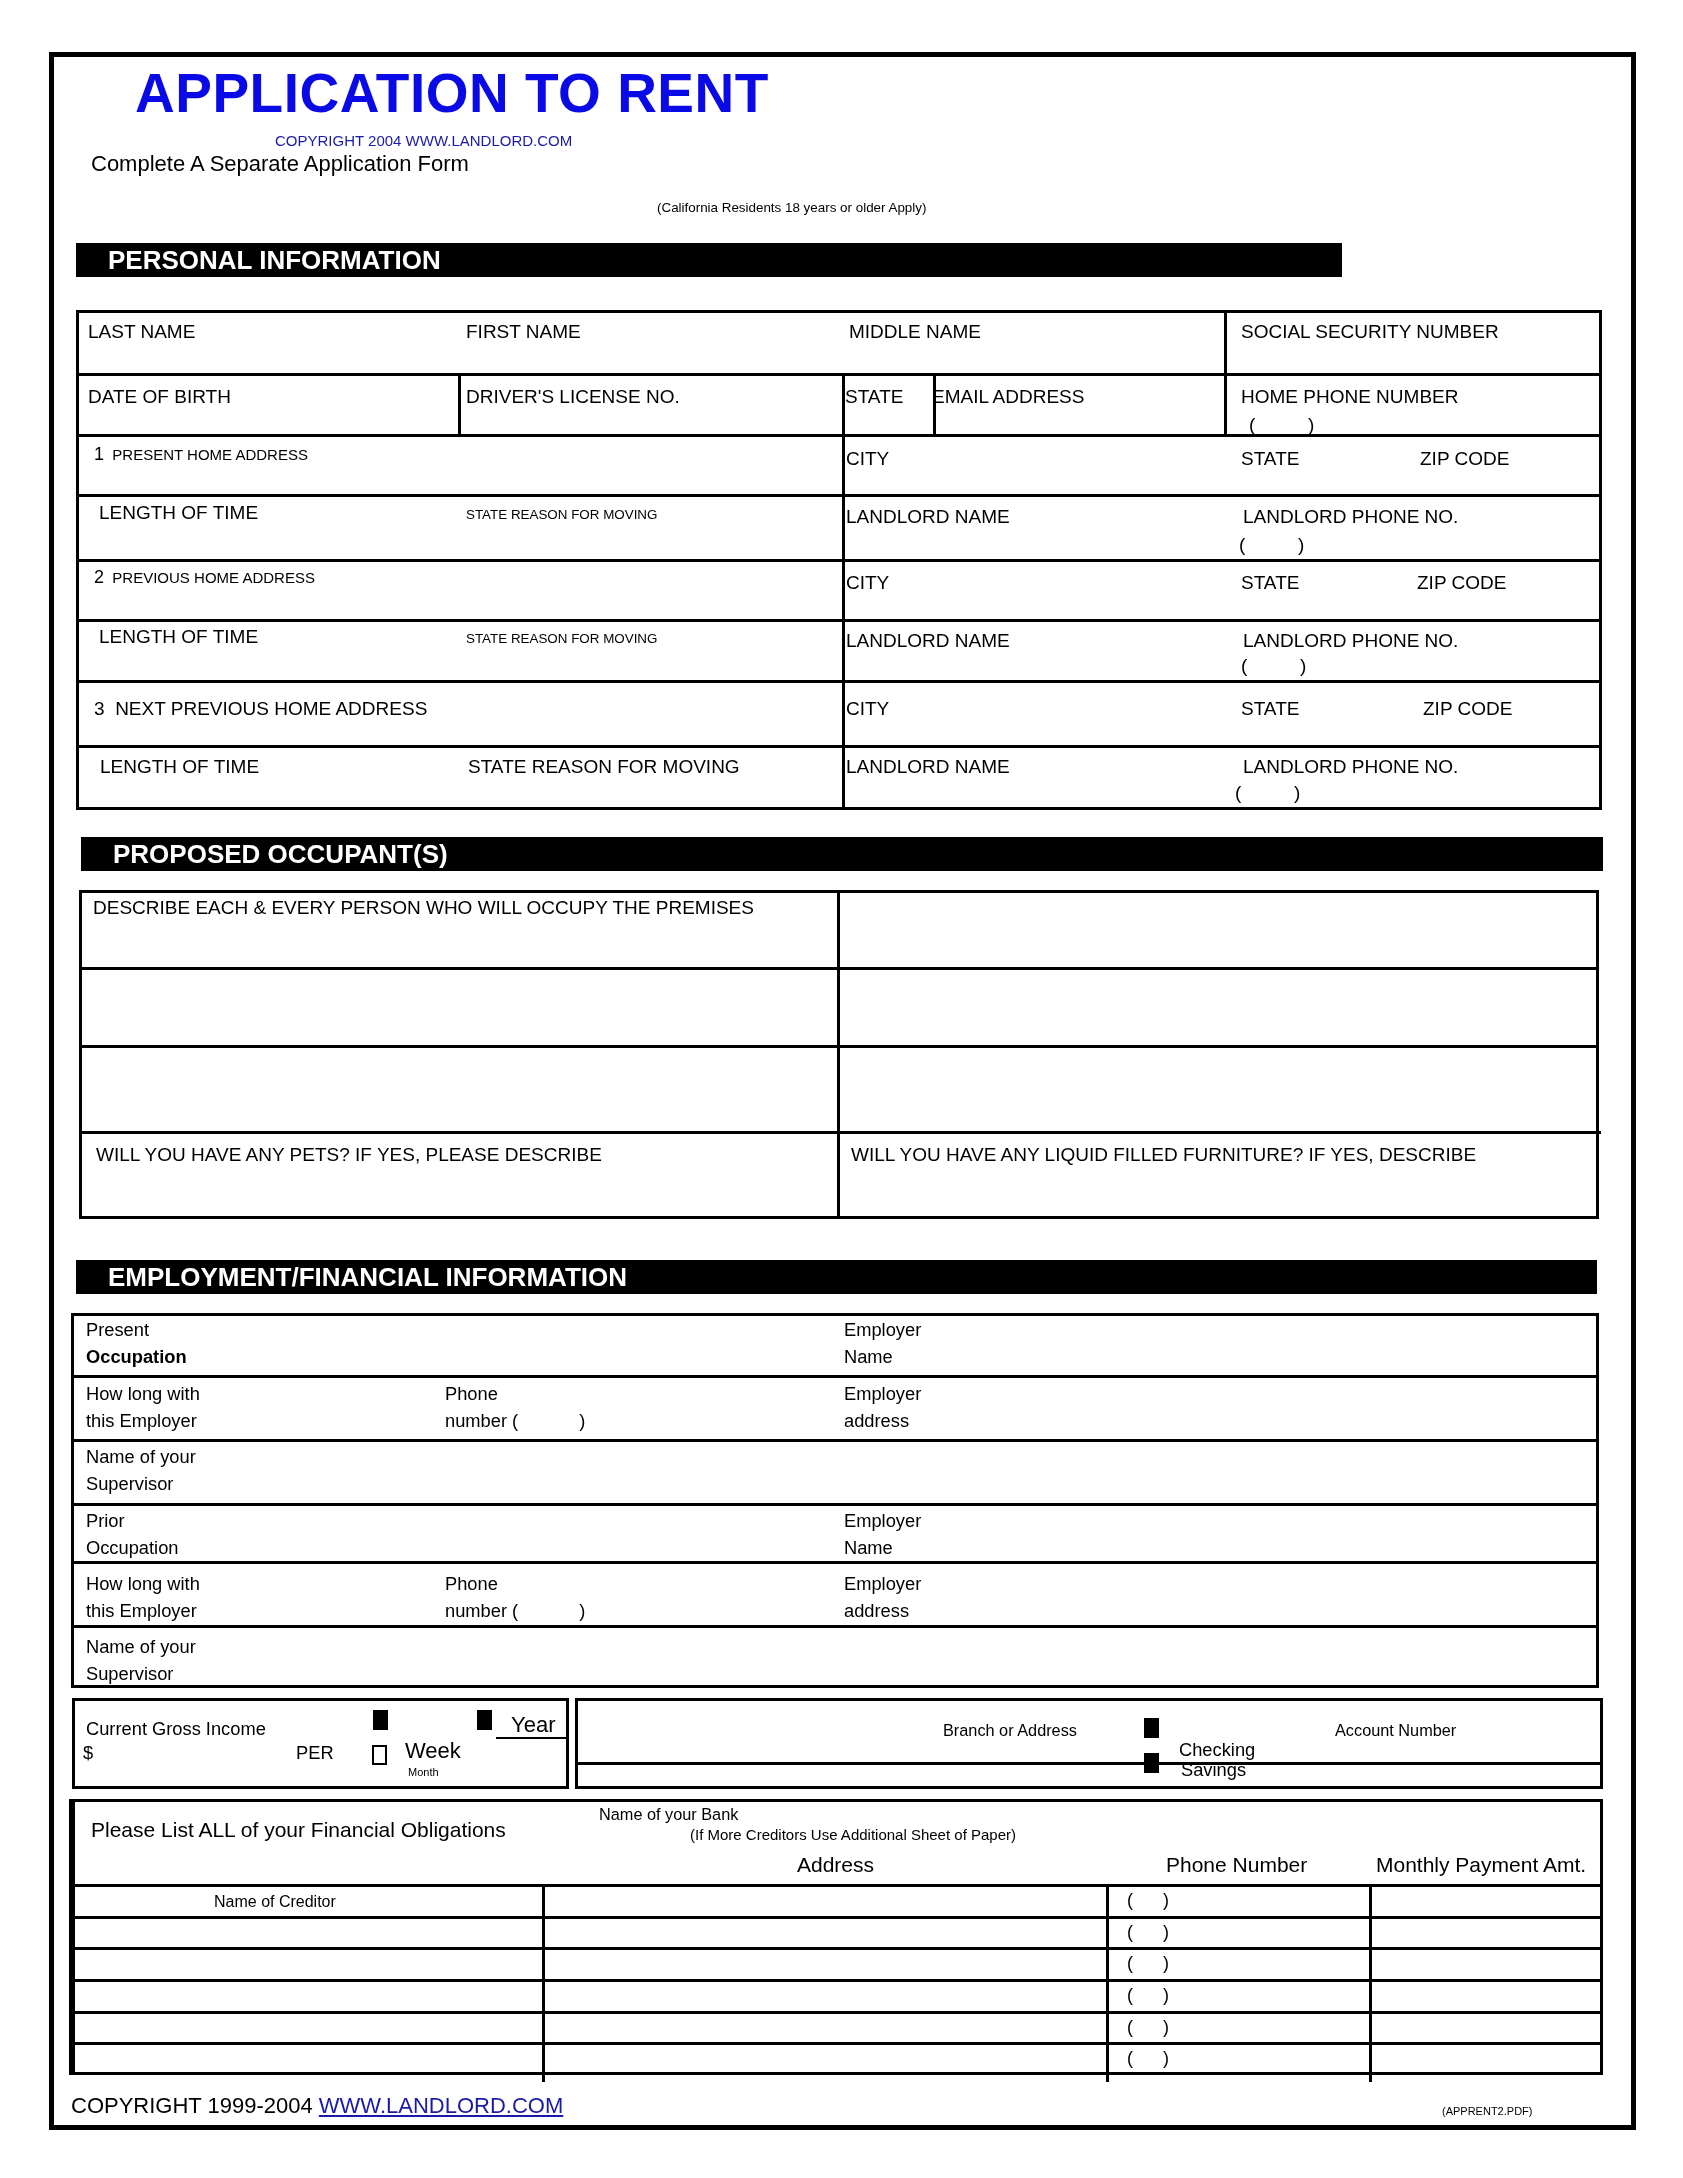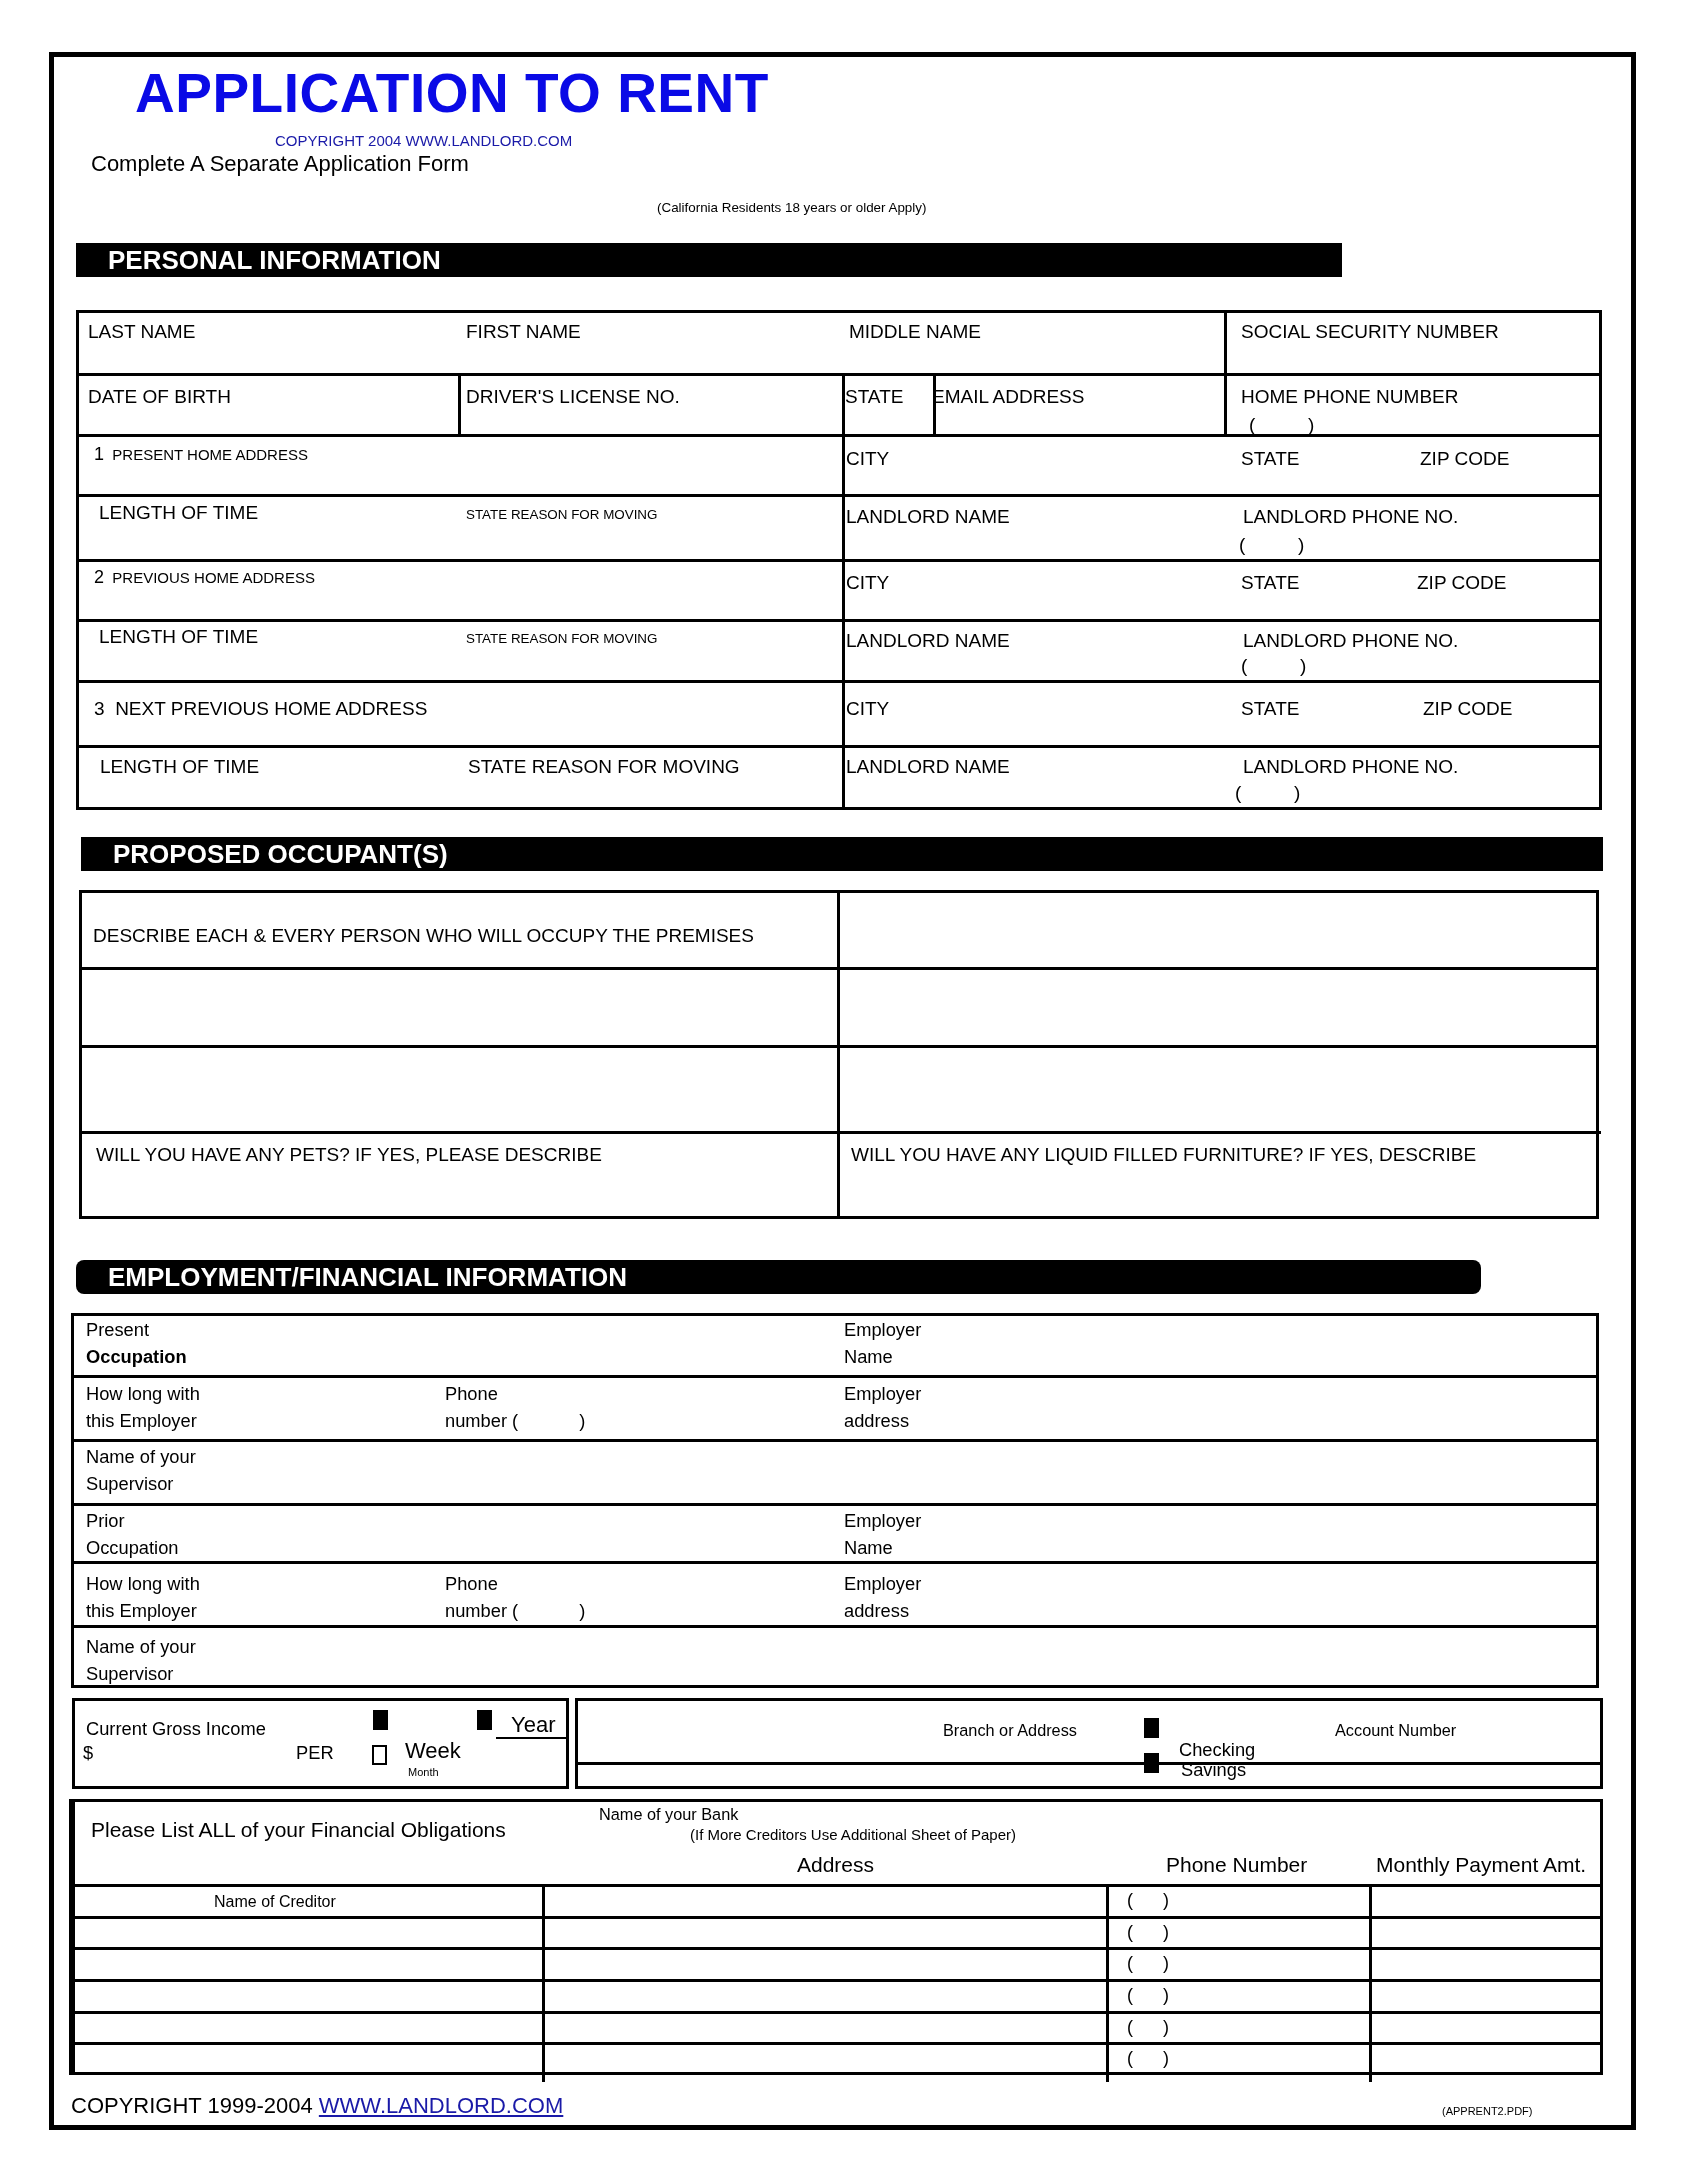--- a/index.html
+++ b/index.html
@@ -97,25 +97,25 @@
 <div class="paren" style="left:1235px;top:782px;">(          )</div>
 
 <div class="bar" style="left:81px;top:837px;width:1522px;height:34px;">
   <span>PROPOSED OCCUPANT(S)</span>
 </div>
 <div class="box" style="left:79px;top:890px;width:1520px;height:329px;"></div>
 <div class="line-h" style="left:79px;top:967px;width:1520px;"></div>
 <div class="line-h" style="left:79px;top:1045px;width:1520px;"></div>
 <div class="line-h" style="left:79px;top:1131px;width:1522px;"></div>
 <div class="line-v" style="left:837px;top:890px;height:329px;"></div>
-<div class="lbl" style="left:93px;top:897px;margin-top:28px;">DESCRIBE EACH &amp; EVERY PERSON WHO WILL OCCUPY THE PREMISES</div>
+<div class="lbl" style="left:93px;top:897px;">DESCRIBE EACH &amp; EVERY PERSON WHO WILL OCCUPY THE PREMISES</div>
 <div class="lbl" style="left:96px;top:1144px;">WILL YOU HAVE ANY PETS? IF YES, PLEASE DESCRIBE</div>
 <div class="lbl" style="left:851px;top:1144px;">WILL YOU HAVE ANY LIQUID FILLED FURNITURE? IF YES, DESCRIBE</div>
 
-<div class="bar" style="left:76px;top:1260px;width:1405px;height:34px;border-radius:8px;">
+<div class="bar" style="left:76px;top:1260px;width:1521px;height:34px;">
   <span>EMPLOYMENT/FINANCIAL INFORMATION</span>
 </div>
 <div class="box" style="left:71px;top:1313px;width:1528px;height:375px;"></div>
 <div class="line-h" style="left:71px;top:1375px;width:1528px;"></div>
 <div class="line-h" style="left:71px;top:1439px;width:1528px;"></div>
 <div class="line-h" style="left:71px;top:1503px;width:1528px;"></div>
 <div class="line-h" style="left:71px;top:1561px;width:1528px;"></div>
 <div class="line-h" style="left:71px;top:1625px;width:1528px;"></div>
 
 <div class="lbl-md" style="left:86px;top:1316px;">

